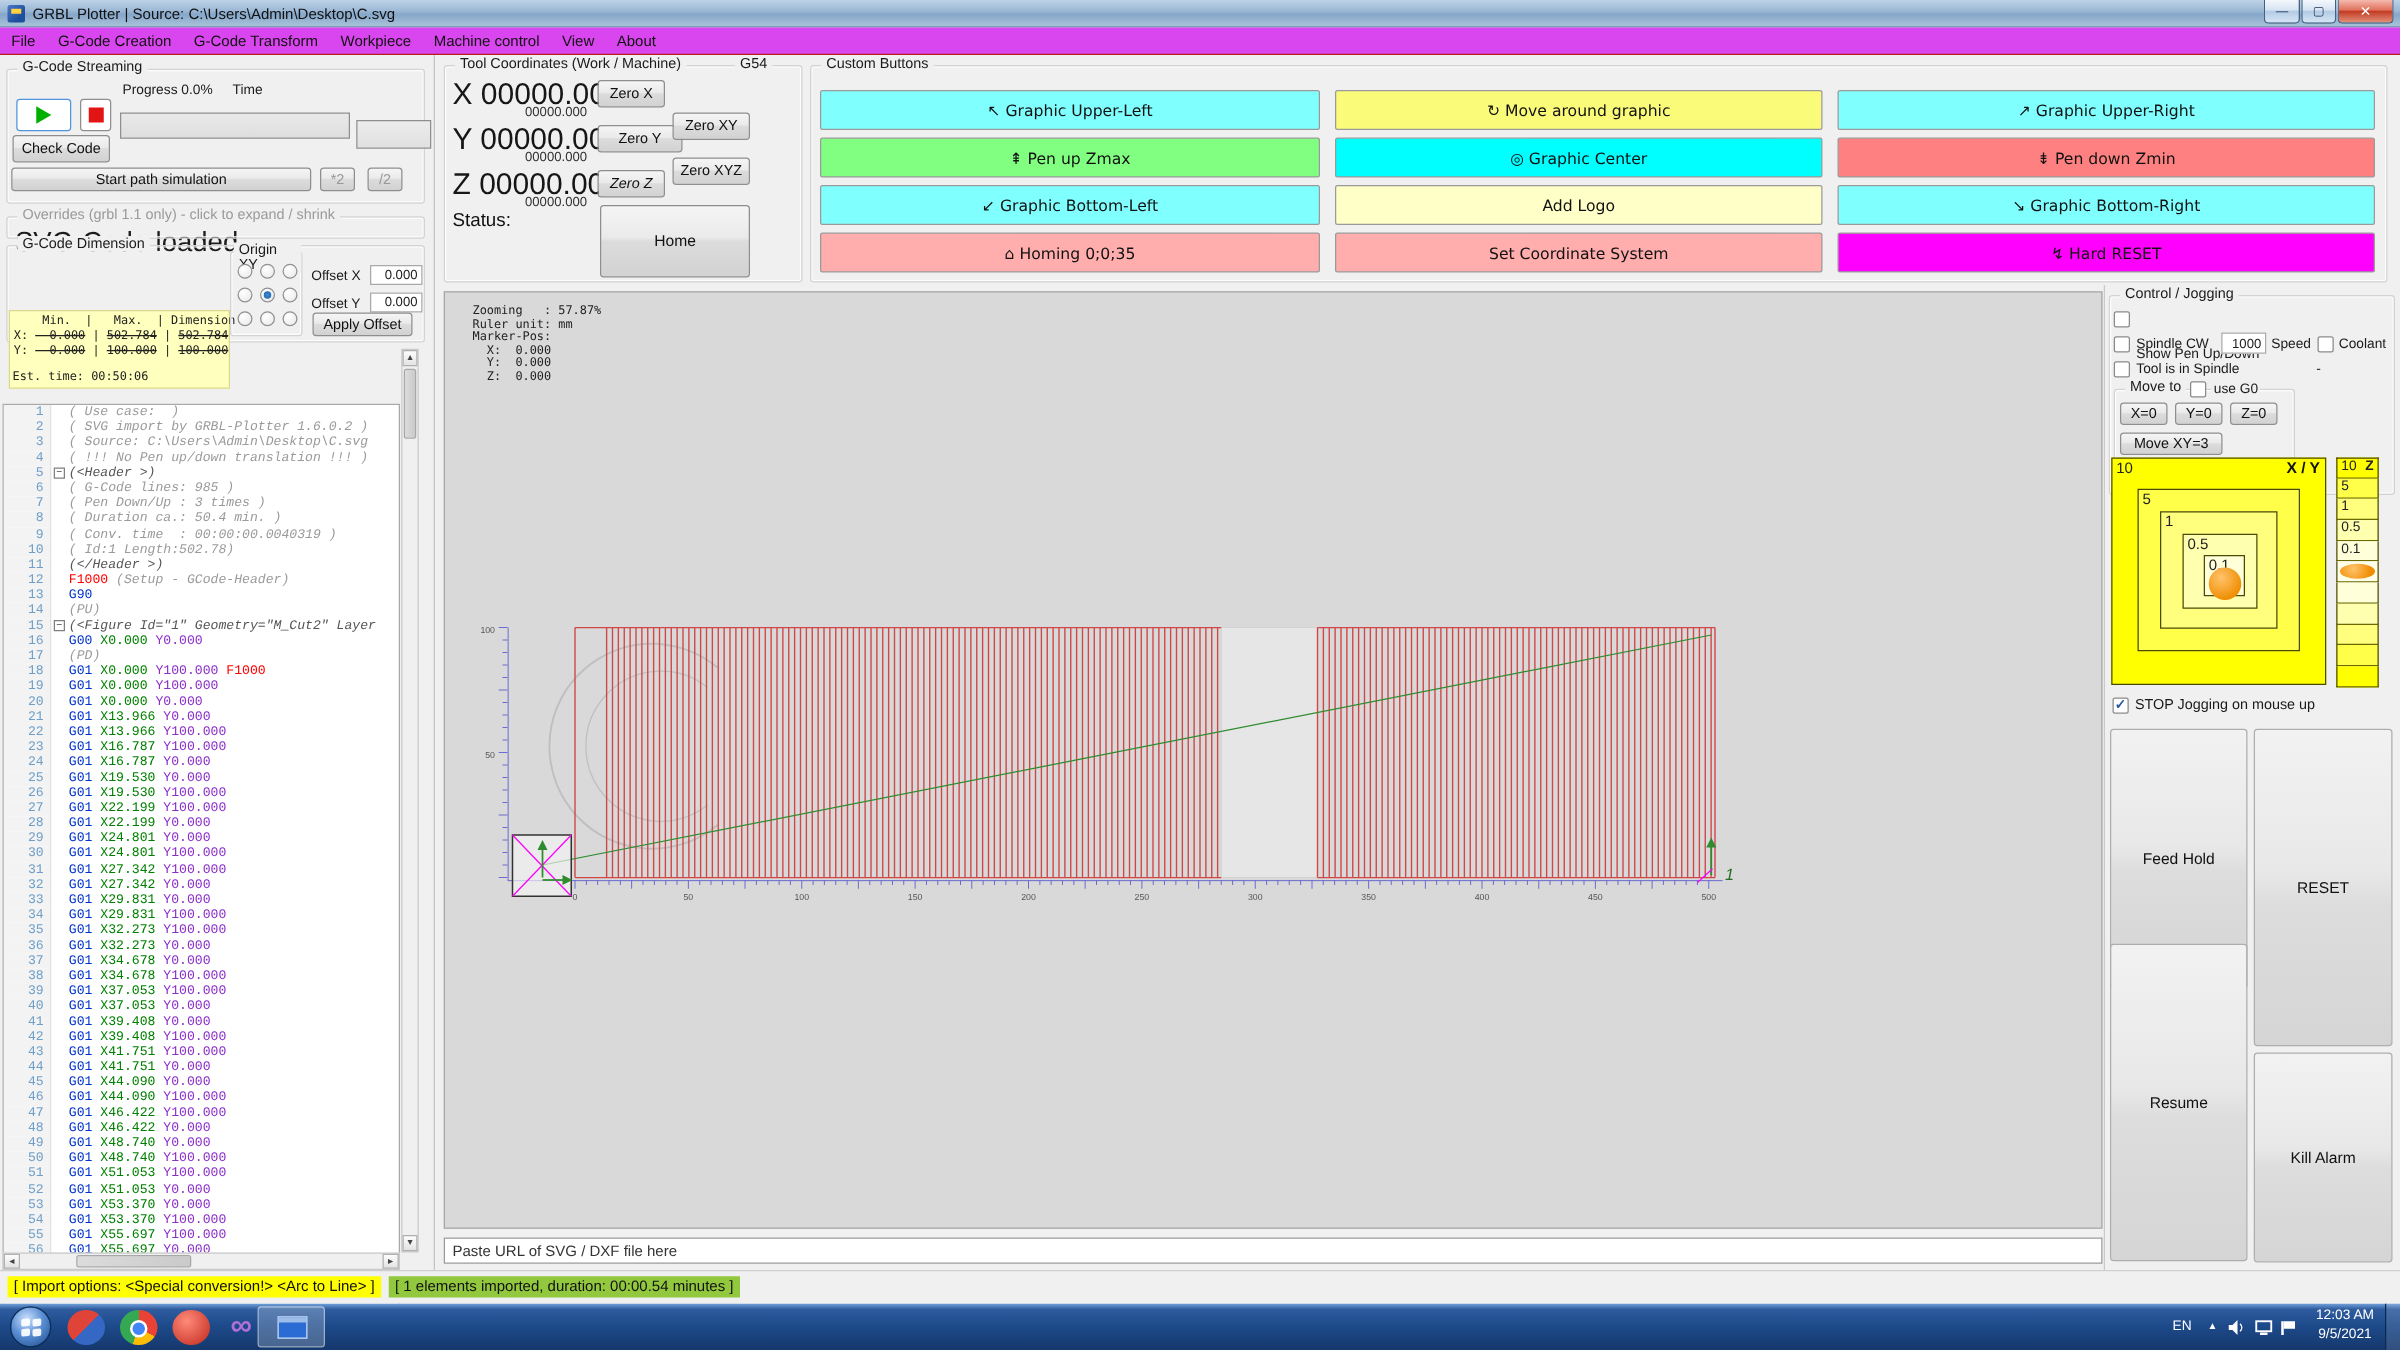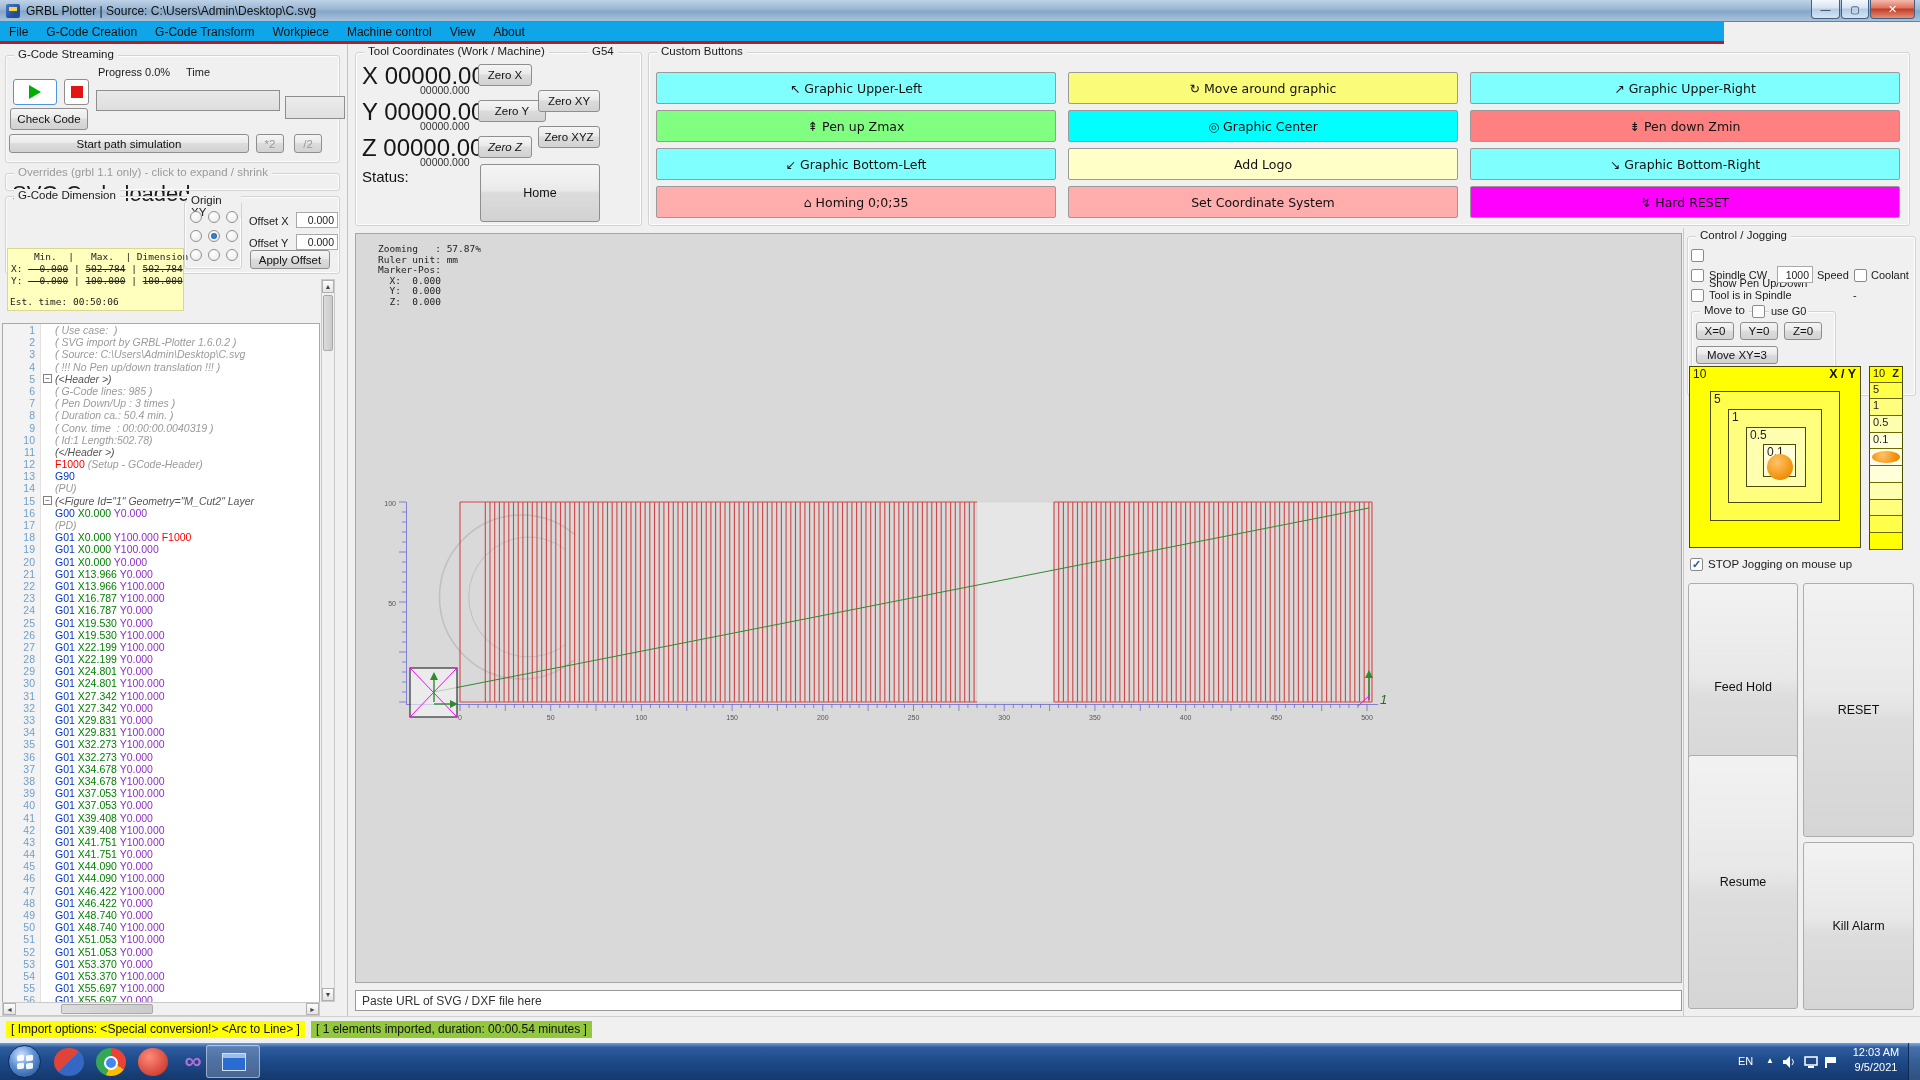--- a/index.html
+++ b/index.html
@@ -12,22 +12,22 @@
     background:linear-gradient(180deg,#bdd2e6 0%,#9db9d6 40%,#86a7c9 55%,#a9c2da 100%);
     border-bottom:1px solid #5f82ab; display:flex; align-items:center; }
   #title-icon { width:14px; height:14px; margin:0 6px 0 6px; border-radius:2px;
     background:linear-gradient(135deg,#4a78c8 0%,#1d4f9c 70%); position:relative; }
   #title-icon::after { content:""; position:absolute; left:3px; top:3px; width:8px; height:4px; background:#ffd23e; }
   #title-text { font-size:12px; color:#111; }
   .winbtn { position:absolute; top:0; height:19px; border:1px solid #44627f; border-top:none;
     border-radius:0 0 4px 4px; display:flex; align-items:center; justify-content:center;
     font-size:10px; color:#183050; background:linear-gradient(180deg,#f4f8fc,#d6e3f2 45%,#b4cbe4 50%,#d6e5f5); }
   #btn-close { background:linear-gradient(180deg,#f4b9ae,#e0705c 45%,#c23b22 50%,#e3907a); color:#fff; font-size:11px; }
-  #menubar { position:absolute; left:0; top:22px; width:1724px; height:22px; background:#0ea5e9;
-    border-bottom:3px solid #b91c1c; display:flex; align-items:center; }
+  #menubar { position:absolute; left:0; top:22px; width:1920px; height:22px; background:#d946ef;
+    border-bottom:1px solid #b91c1c; display:flex; align-items:center; }
   .menu-item { font-size:12px; padding:3px 9px; color:#111; }
 
   
   .grp { position:absolute; border:1px solid #d3d3d3; border-radius:3px; box-shadow:inset 0 0 0 1px #fdfdfd; }
   .grp > .legend { position:absolute; top:-8px; left:8px; background:#f0f0f0; padding:0 4px; font-size:11.5px; color:#1a1a1a; }
   .btn { position:absolute; border:1px solid #8e8e8e; border-radius:3px; font-size:11.5px; color:#111;
     background:linear-gradient(180deg,#f5f5f5,#eaeaea 45%,#dcdcdc 50%,#d2d2d2); display:flex; align-items:center; justify-content:center; }
   .inputbox { position:absolute; background:#fff; border:1px solid #a9a9a9; font-size:10.5px; color:#222;
     display:flex; align-items:center; justify-content:flex-end; padding:0 3px; }
   .cb { position:absolute; width:13px; height:13px; background:#fff; border:1px solid #8a8a8a; border-radius:2px;
@@ -49,21 +49,21 @@
   #progressbar2 { position:absolute; left:279px; top:40px; width:60px; height:23px; border:1px solid #8e8e8e;
     background:linear-gradient(180deg,#ececec,#e0e0e0); }
   #svg-loaded { position:absolute; left:12px; top:137px; font-size:22px; color:#1c1c1c; }
   #yellowbox { position:absolute; left:7px; top:204px; width:177px; height:63px; background:#ffffbe; border:1px solid #d8d88e;
     font-family:"DejaVu Sans Mono", monospace; font-size:9.5px; color:#222; padding:2px 3px; white-space:pre; line-height:12px; }
   #yellowbox .strike { text-decoration:line-through; }
   #est-time { position:absolute; left:10px; top:252px; font-family:"DejaVu Sans Mono", monospace; font-size:9.5px; color:#222; }
 
   
   #gcode-list { position:absolute; left:2px; top:279px; width:318px; height:722px; background:#fff;
-    border:1px solid #a9a9a9; overflow:hidden; font-family:Liberation Sans, sans-serif; font-size:10.5px; }
+    border:1px solid #a9a9a9; overflow:hidden; font-family:Liberation Mono, monospace; font-size:10.5px; }
   .gl { height:12.2px; line-height:12.2px; white-space:pre; }
   .gl .ln { display:inline-block; width:38px; text-align:right; padding-right:5px; color:#6f9fc8; background:#f3f3f3; border-right:1px solid #e2e2e2; }
   .gl .code { padding-left:14px; position:relative; }
   .gl .fold { position:absolute; left:2px; top:1.5px; width:9px; height:9px; border:1px solid #808080; background:#fff;
     font-size:8px; line-height:7px; text-align:center; color:#333; }
   .tok-cmt { color:#9a9a9a; font-style:italic; }
   .tok-hdr { color:#555; font-style:italic; }
   .tok-g { color:#0033cc; }
   .tok-x { color:#008000; }
   .tok-y { color:#8b2fc9; }

